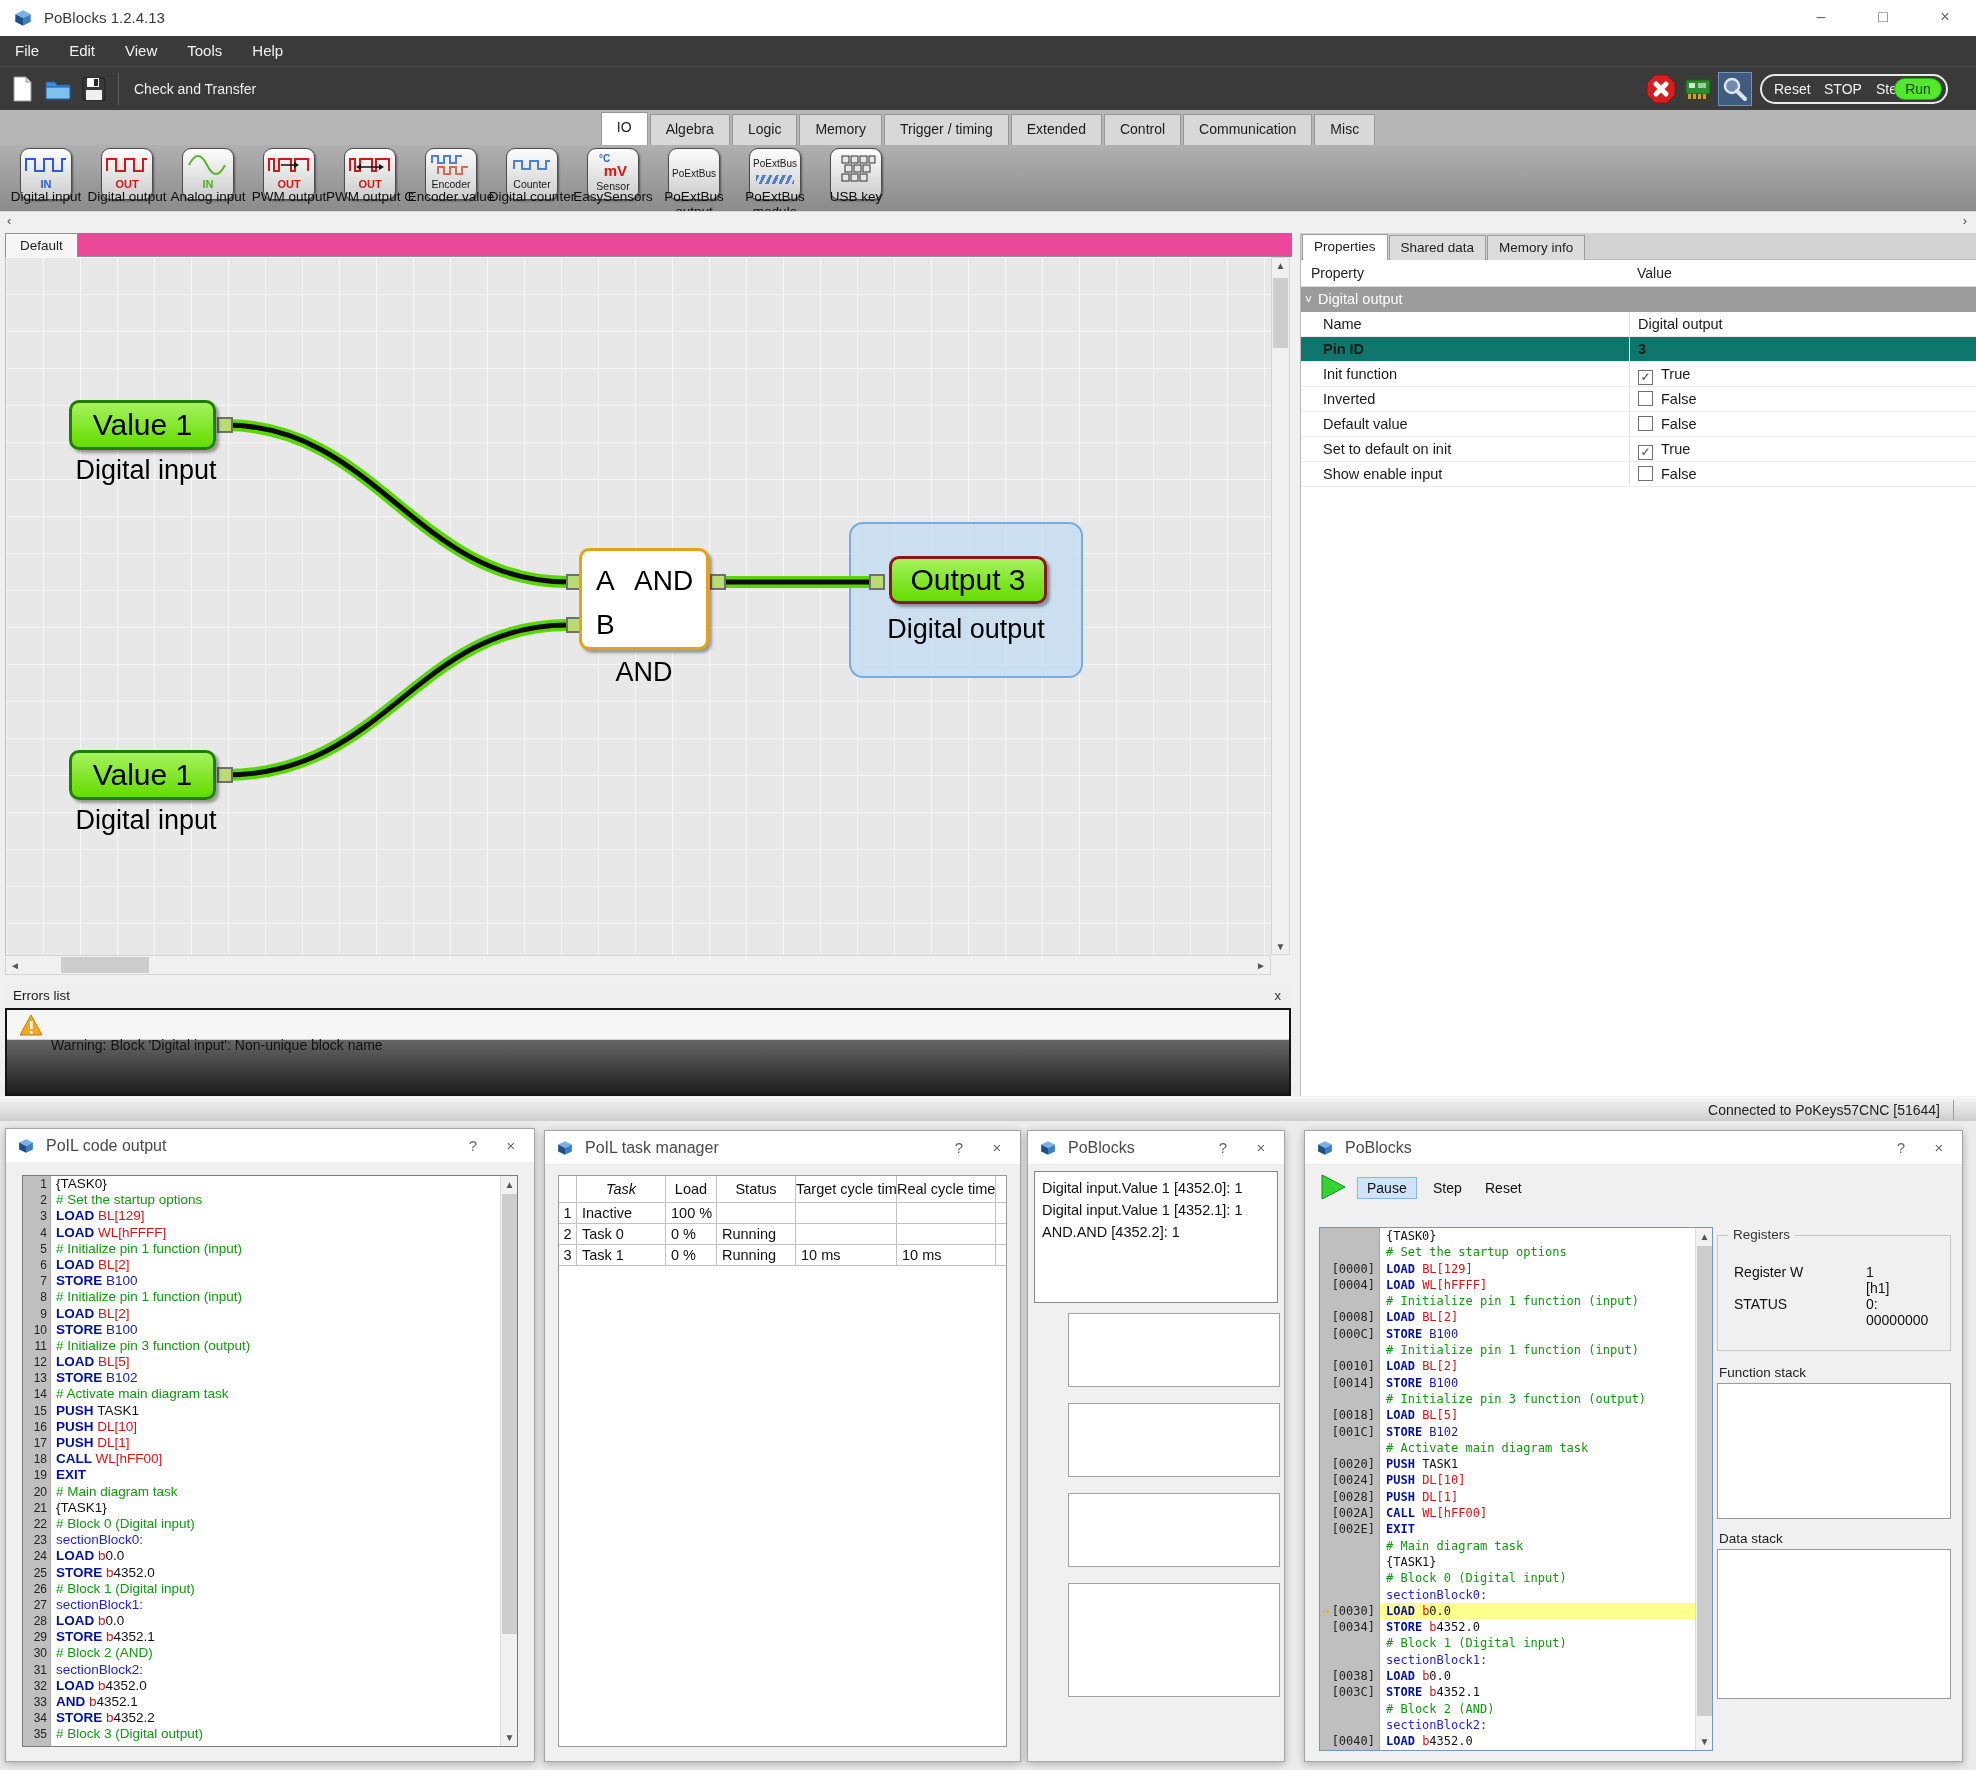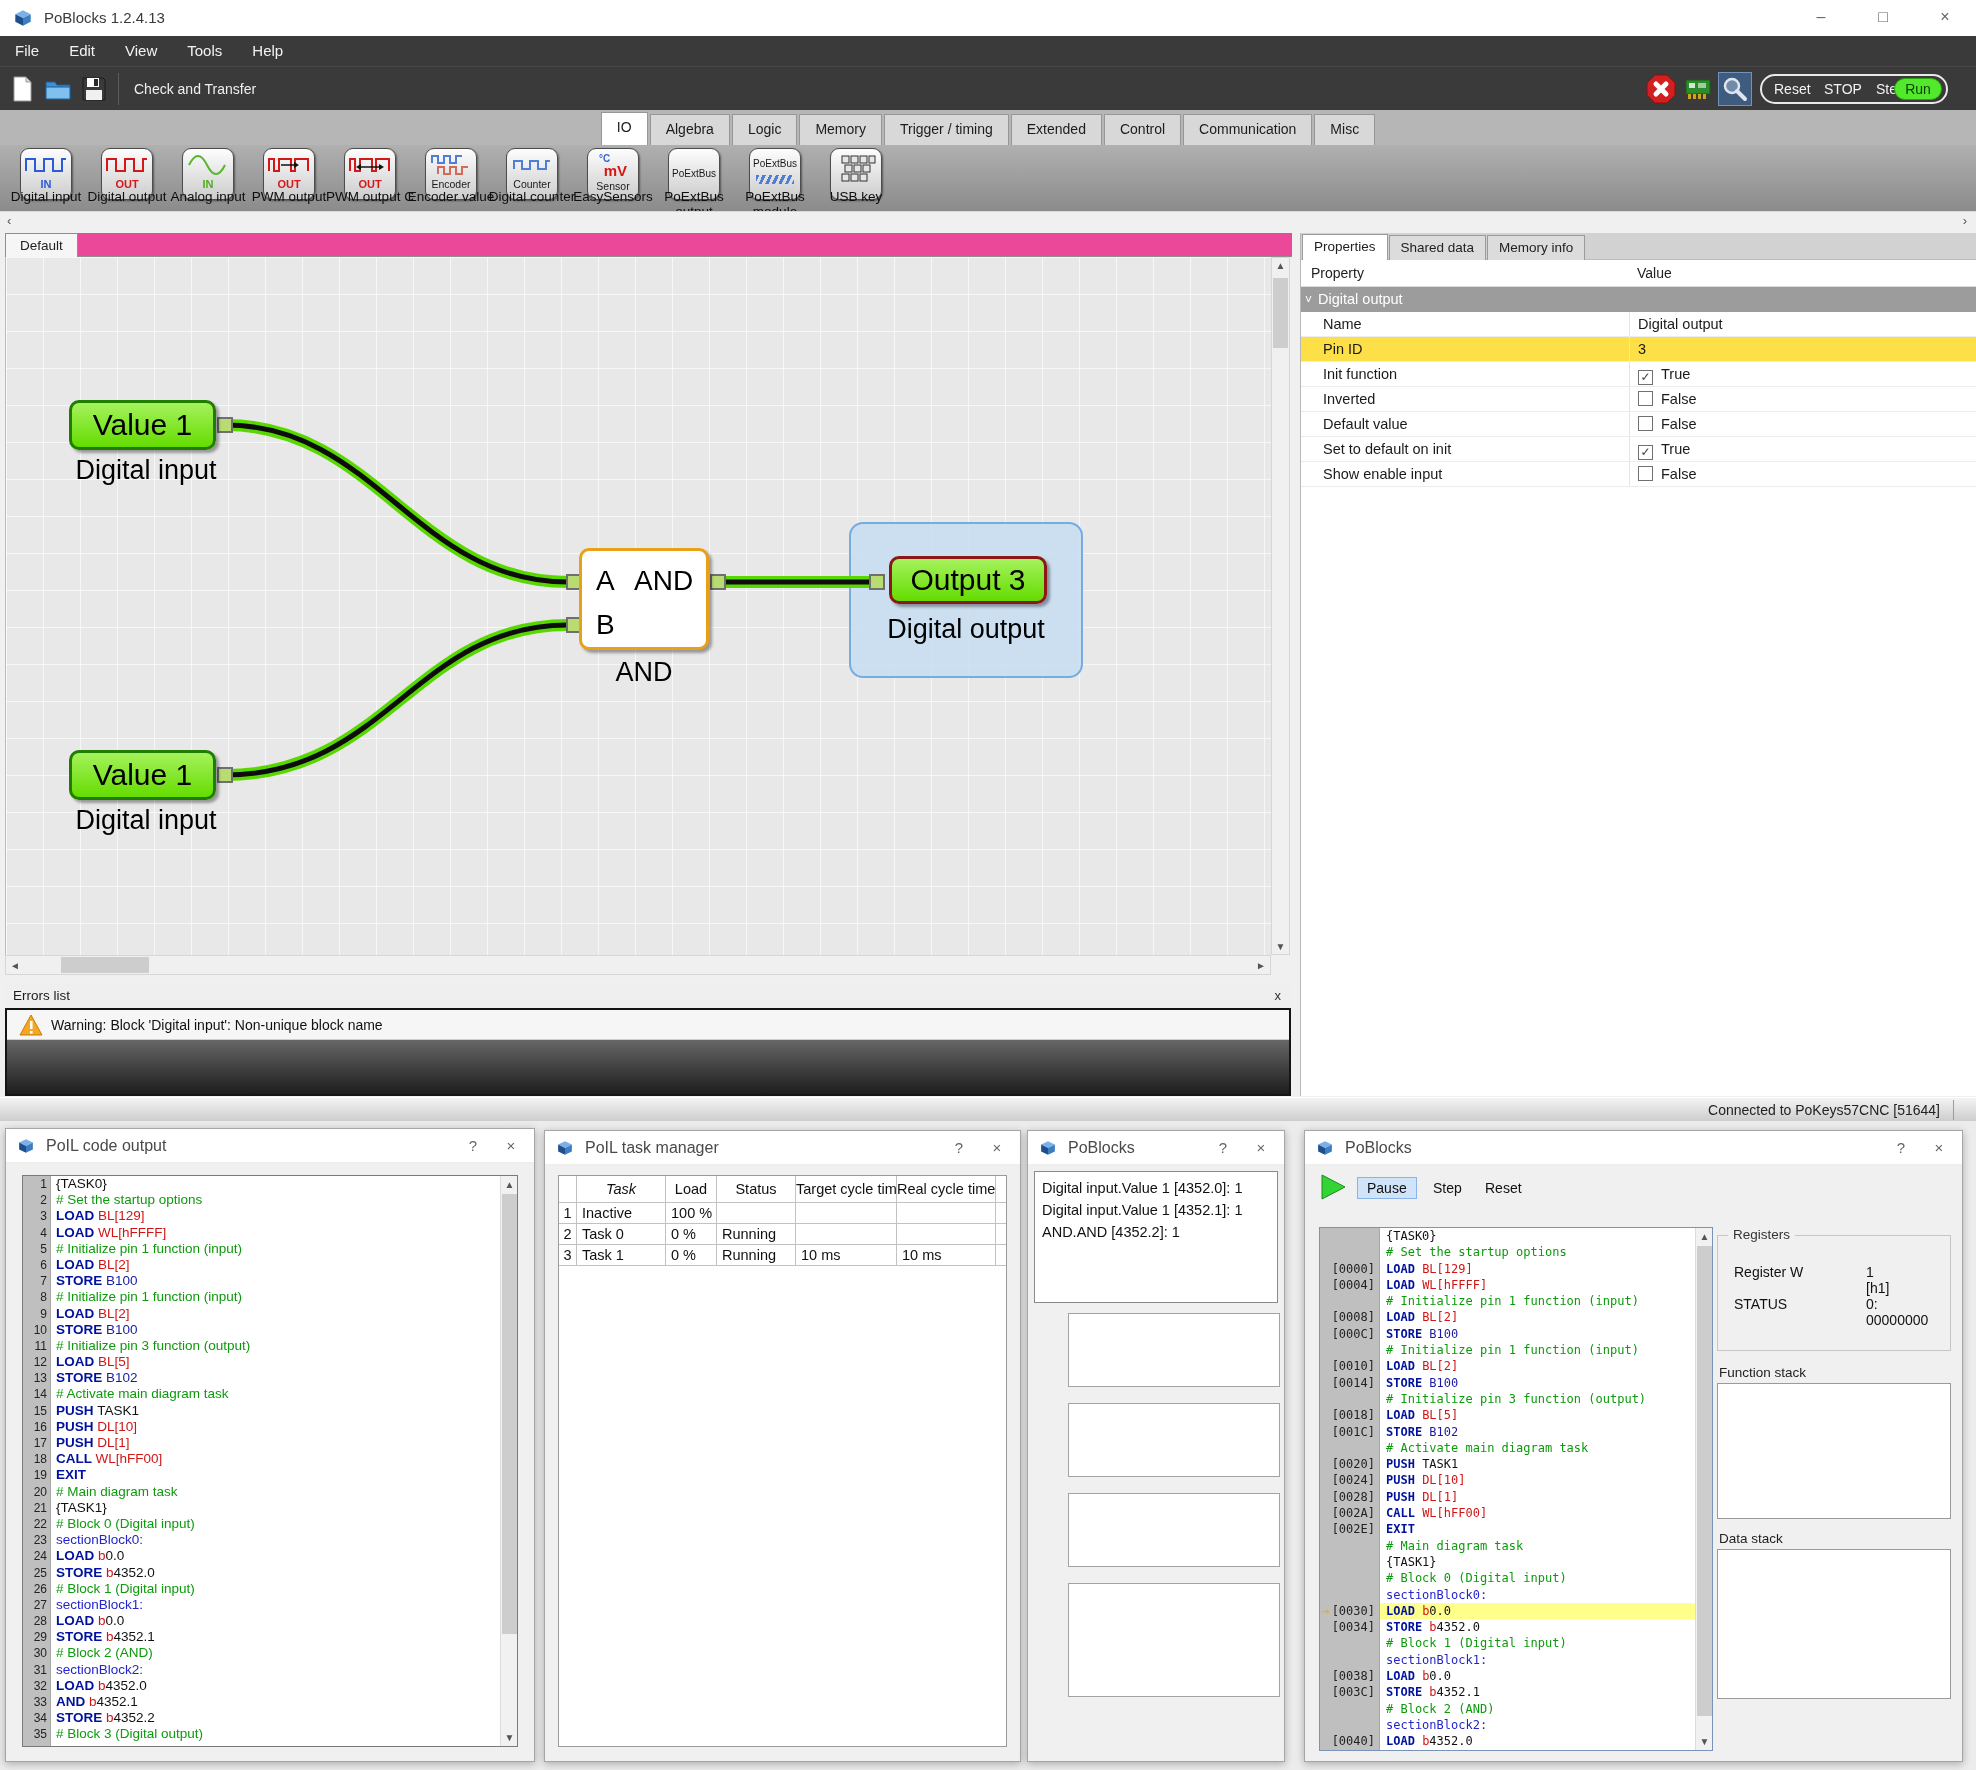--- a/index.html
+++ b/index.html
@@ -80,34 +80,34 @@
   .props-tabs { position:absolute; left:0; top:0; width:100%; height:27px; background:#d2d2d2; border-bottom:1px solid #bdbdbd; }
   .ptab { display:inline-block; margin:2px 0 0 1px; padding:0 11px; height:25px; line-height:24px; background:#dcdcdc; border:1px solid #9a9a9a; border-bottom:none; font-size:13.5px; color:#222; vertical-align:bottom; }
   .ptab.active { background:#ffffff; height:26px; margin-top:1px; }
   .props-head { position:absolute; left:0; top:27px; width:100%; height:27px; border-bottom:1px solid #dcdcdc; font-size:14px; color:#222; }
   .ph-prop { position:absolute; left:10px; line-height:27px; }
   .ph-val { position:absolute; left:336px; line-height:27px; }
   .props-section { position:absolute; left:0; top:54px; width:100%; height:25px; background:#9c9c9c; color:#fff; font-size:14.5px; line-height:25px; }
   .ps-chev { margin:0 6px 0 4px; font-size:12px; }
   .prows { position:absolute; left:0; top:79px; width:100%; }
   .prow { position:relative; height:25px; border-bottom:1px solid #ececec; font-size:14.5px; color:#1a1a1a; }
-  .prow.sel { background:#fde047; }
+  .prow.sel { background:#0f766e;font-weight:bold; }
   .prow-label { position:absolute; left:22px; line-height:25px; }
   .prow-val { position:absolute; left:328px; top:0; right:0; height:100%; border-left:1px solid #e4e4e4; padding-left:8px; line-height:25px; }
   .cb { display:inline-block; width:15px; height:15px; border:1px solid #707070; background:#fff; margin-right:8px; vertical-align:-2px; text-align:center; line-height:13px; font-size:12px; color:#444; }
 
   
   .errors { position:absolute; left:5px; top:983px; width:1286px; height:113px; }
   .err-head { position:absolute; left:0; top:0; width:100%; height:25px; background:#efefef; font-size:13.5px; color:#1a1a1a; line-height:25px; }
   .err-title { margin-left:8px; }
   .err-close { position:absolute; right:10px; top:0; line-height:25px; font-size:13px; color:#333; }
   .err-box { position:absolute; left:0; top:25px; width:100%; height:88px; border:2px solid #141414; background:linear-gradient(180deg,#8e8e8e 0%,#5c5c5c 45%,#1d1d1d 100%); }
   .err-row { position:absolute; left:0; top:0; width:100%; height:30px; background:#f6f6f6; border-bottom:1px solid #cfcfcf; }
   .err-row svg { position:absolute; left:12px; top:4px; }
-  .err-msg { position:absolute; left:44px; line-height:30px; font-size:14px; color:#111; }
+  .err-msg { position:absolute; left:44px; line-height:30px; font-size:14px; color:#111;margin-top:20px; }
   .statusbar { position:absolute; left:0; top:1097px; width:1976px; height:24px; background:linear-gradient(#f4f4f4,#cdcdcd); border-top:1px solid #ffffff; }
   .status-text { position:absolute; right:36px; line-height:24px; font-size:14px; color:#222; }
   .status-sep { position:absolute; right:22px; top:2px; width:1px; height:20px; background:#9c9c9c; }
 
   
   .bottomarea { position:absolute; left:0; top:1121px; width:1976px; height:649px; background:#ececec; }
   .fwin { position:absolute; background:#f0f0f0; border:1px solid #a6a6a6; box-shadow:0 2px 8px rgba(0,0,0,.28); }
   .fwin-title { position:absolute; left:0; top:0; width:100%; height:34px; background:#ffffff; border-bottom:1px solid #ededed; }
   .fwin-cube { position:absolute; left:12px; top:9px; width:16px; height:16px; }
   .fwin-name { position:absolute; left:40px; line-height:34px; font-size:16px; color:#4a4a4a; }

